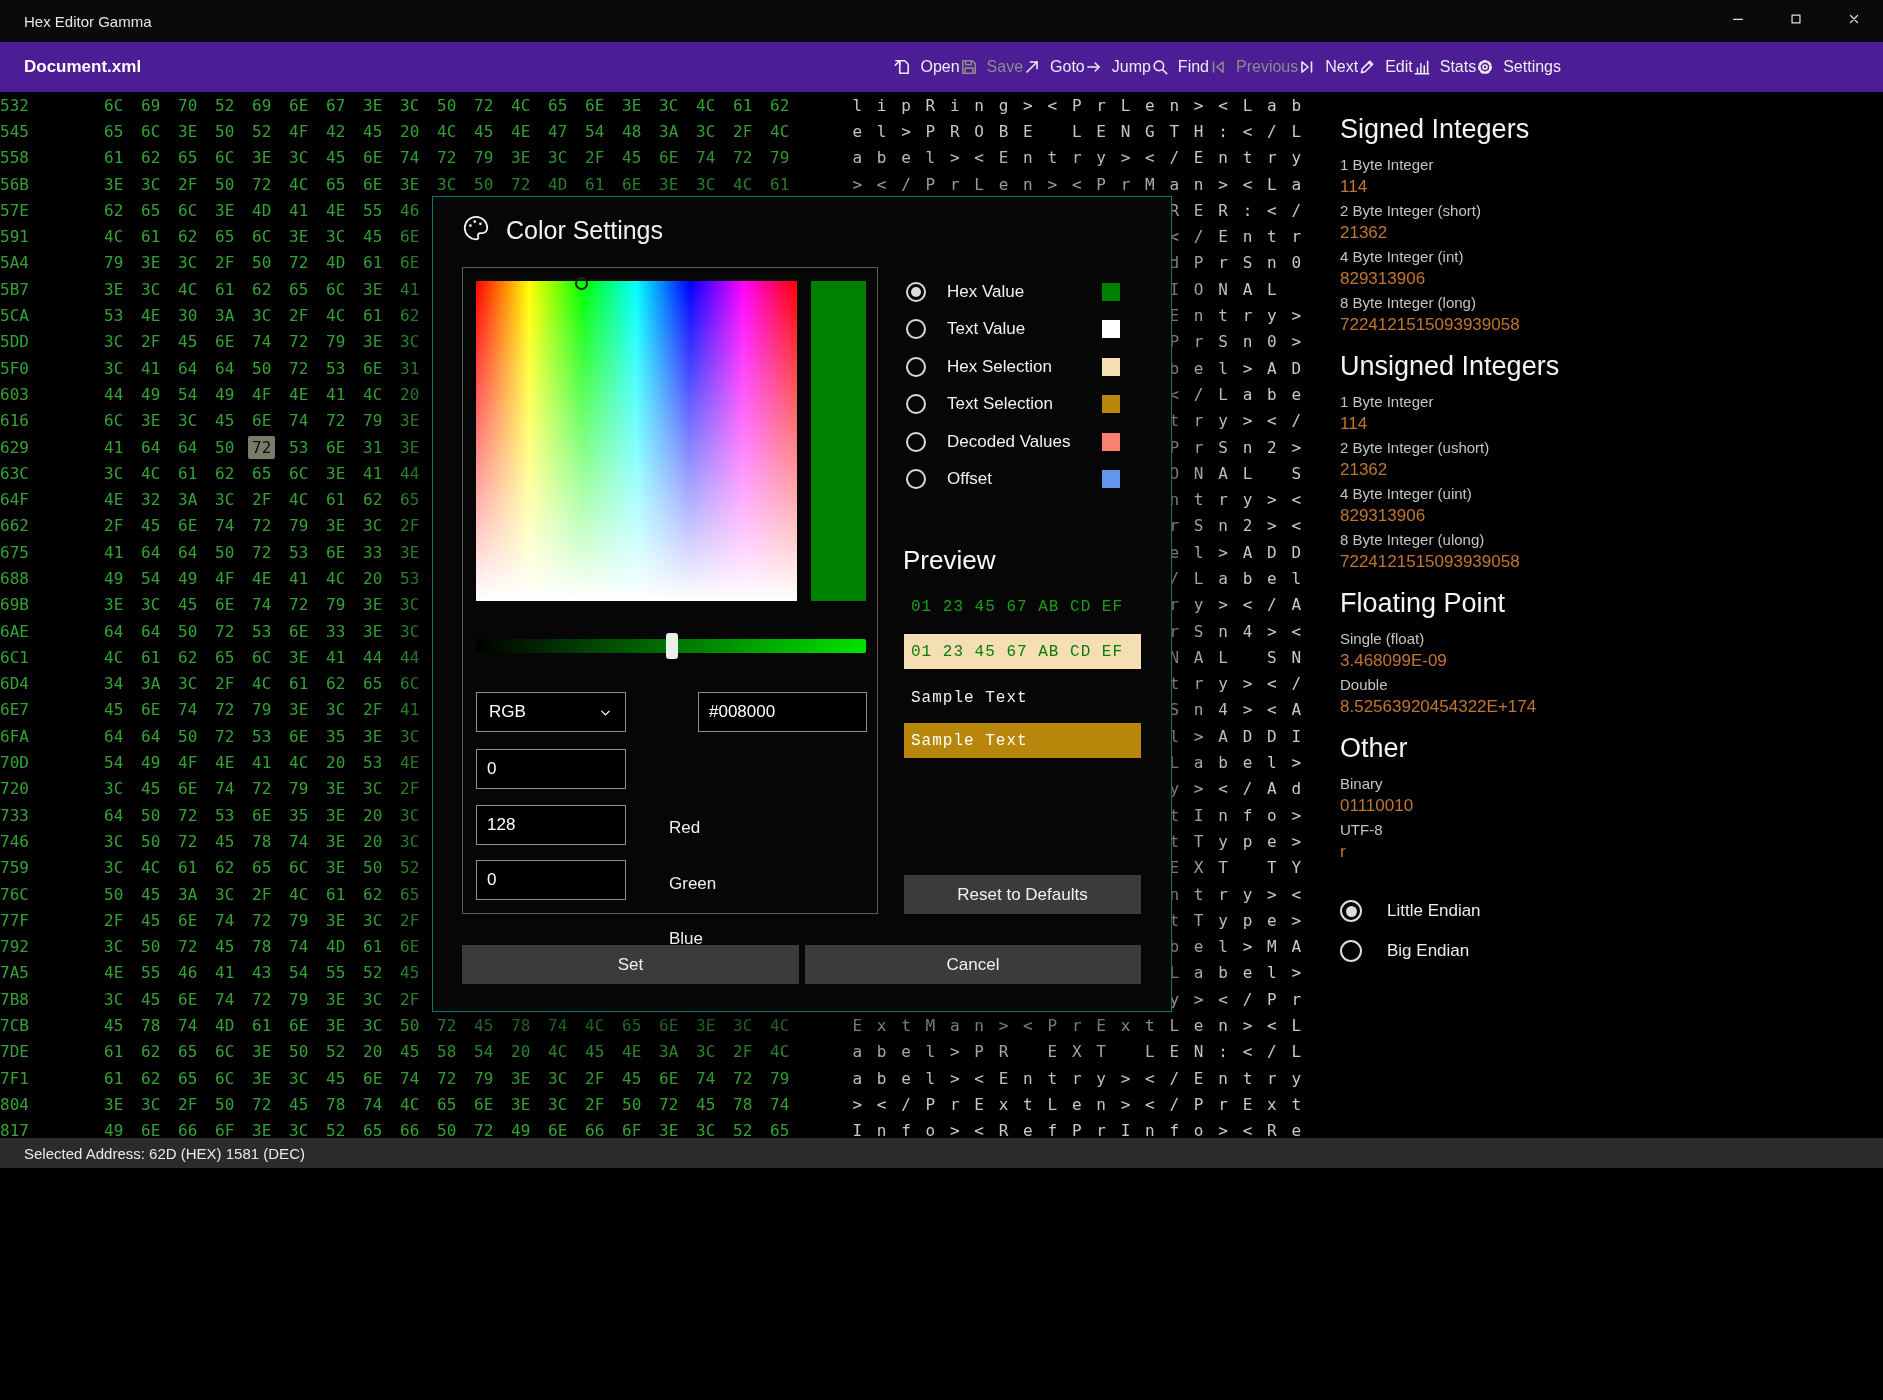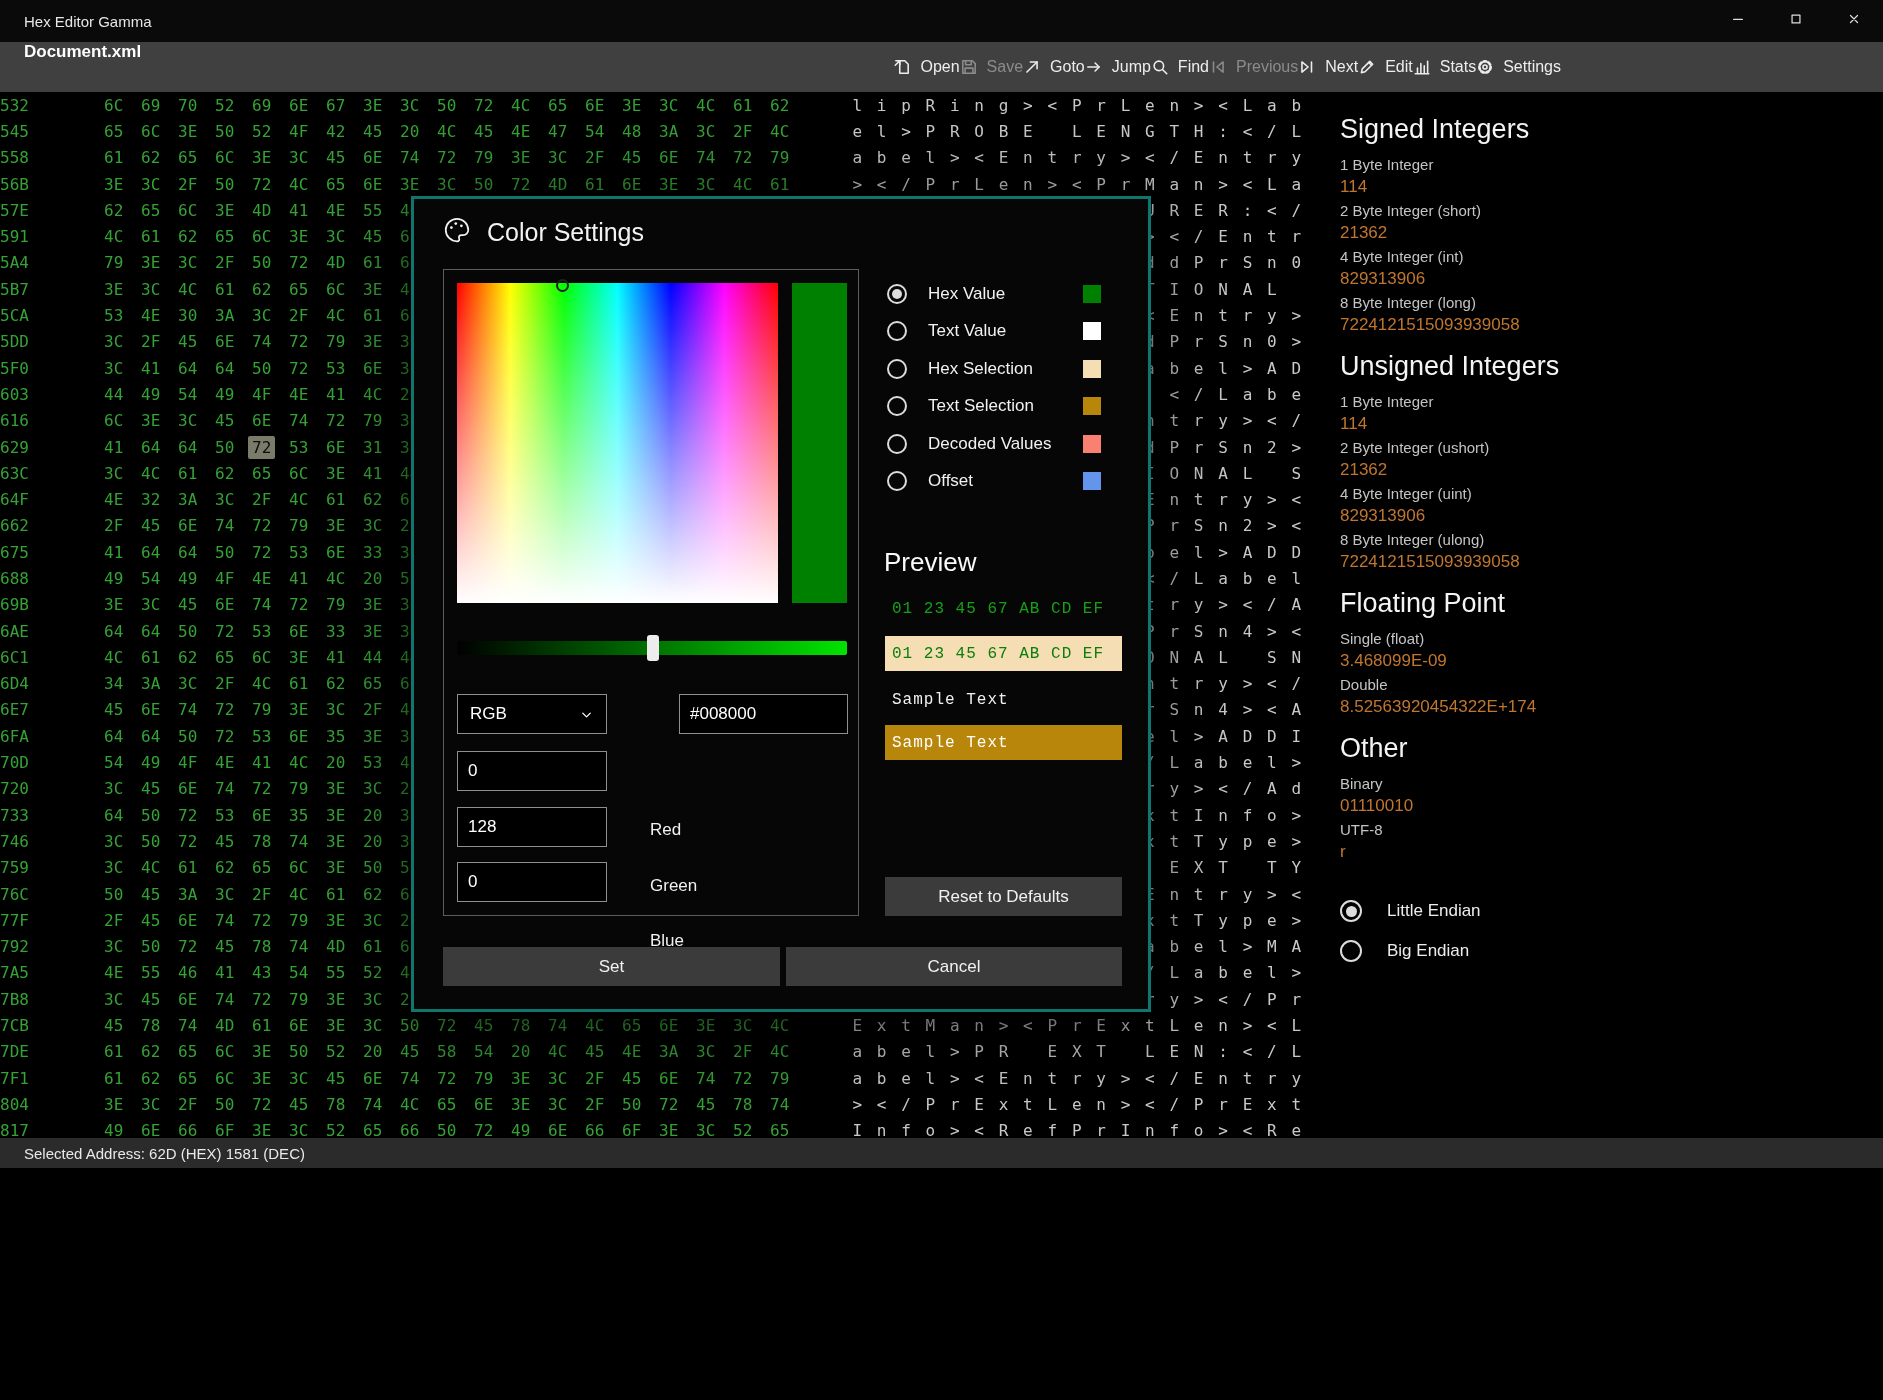--- a/index.html
+++ b/index.html
@@ -9,22 +9,22 @@
 
   
   .titlebar{position:absolute;left:0;top:0;width:100%;height:42px;background:#0a0a0a;
     display:flex;align-items:center}
   .titlebar .title{margin-left:24px;font-size:15px;color:#e6e6e6}
   .wincontrols{margin-left:auto;display:flex;height:100%}
   .winbtn{width:58px;height:100%;display:flex;align-items:center;justify-content:center;color:#dedede}
   .winbtn svg{width:14px;height:14px}
 
   
-  .toolbar{position:absolute;left:0;top:42px;width:100%;height:50px;background:#404040;
-    display:flex;}
+  .toolbar{position:absolute;left:0;top:42px;width:100%;height:50px;background:#4c1d95;
+    display:flex;align-items:center}
   .filename{margin-left:24px;font-size:17px;font-weight:bold;color:#ffffff}
   .tb-buttons{margin-left:auto;margin-right:322px;display:flex;align-items:center}
   .tb-btn{display:flex;align-items:center;gap:9px;font-size:16px;color:#ededed;cursor:default;white-space:nowrap}
   .tb-btn.disabled{color:#8b8b8b}
   .tb-btn .icon,.tb-btn .icon svg{width:18px;height:18px;display:inline-flex}
 
   svg{stroke:currentColor;fill:none;stroke-width:1.4;stroke-linecap:round;stroke-linejoin:round}
   svg .fdot{fill:currentColor;stroke:none}
 
   
@@ -53,22 +53,22 @@
   .radio.big.sel::after{left:3.5px;top:3.5px;width:11px;height:11px}
   .endian-label{font-size:17px;color:#ececec}
 
   
   .statusbar{position:absolute;left:0;top:1138px;width:100%;height:30px;background:#2b2b2b;
     display:flex;align-items:center;z-index:30}
   .statusbar span{margin-left:24px;font-size:15px;color:#e9e9e9}
   .void{position:absolute;left:0;top:1168px;width:100%;height:232px;background:#000;z-index:30}
 
   
-  .dialog{position:absolute;left:411px;top:196px;width:740px;height:816px;background:#060606;
-    border:3px solid #0f766e;box-shadow:0 10px 70px rgba(0,0,0,.85);z-index:20}
+  .dialog{position:absolute;left:432px;top:196px;width:740px;height:816px;background:#060606;
+    border:1px solid #0f766e;box-shadow:0 10px 70px rgba(0,0,0,.85);z-index:20}
   .dlg-title{position:absolute;left:28px;top:16px;display:flex;align-items:center;gap:15px;color:#f2f2f2}
   .dlg-title .icon svg{width:30px;height:30px}
   .dlg-title h1{font-size:25px;font-weight:400}
 
   .picker{position:absolute;left:29px;top:70px;width:416px;height:647px;border:1px solid #5c5c5c}
   .grad{position:absolute;left:13px;top:13px;width:321px;height:320px;
     background:linear-gradient(to bottom,rgba(255,255,255,0),#ffffff),
       linear-gradient(to right,#ff0000 0%,#ffff00 16.6%,#00ff00 33.3%,#00ffff 50%,#0000ff 66.6%,#ff00ff 83.3%,#ff0000 100%)}
   .grad-cursor{position:absolute;left:99px;top:-4px;width:13px;height:13px;border:2px solid #222;border-radius:50%}
   .colbar{position:absolute;left:348px;top:13px;width:55px;height:320px;background:#008000}

